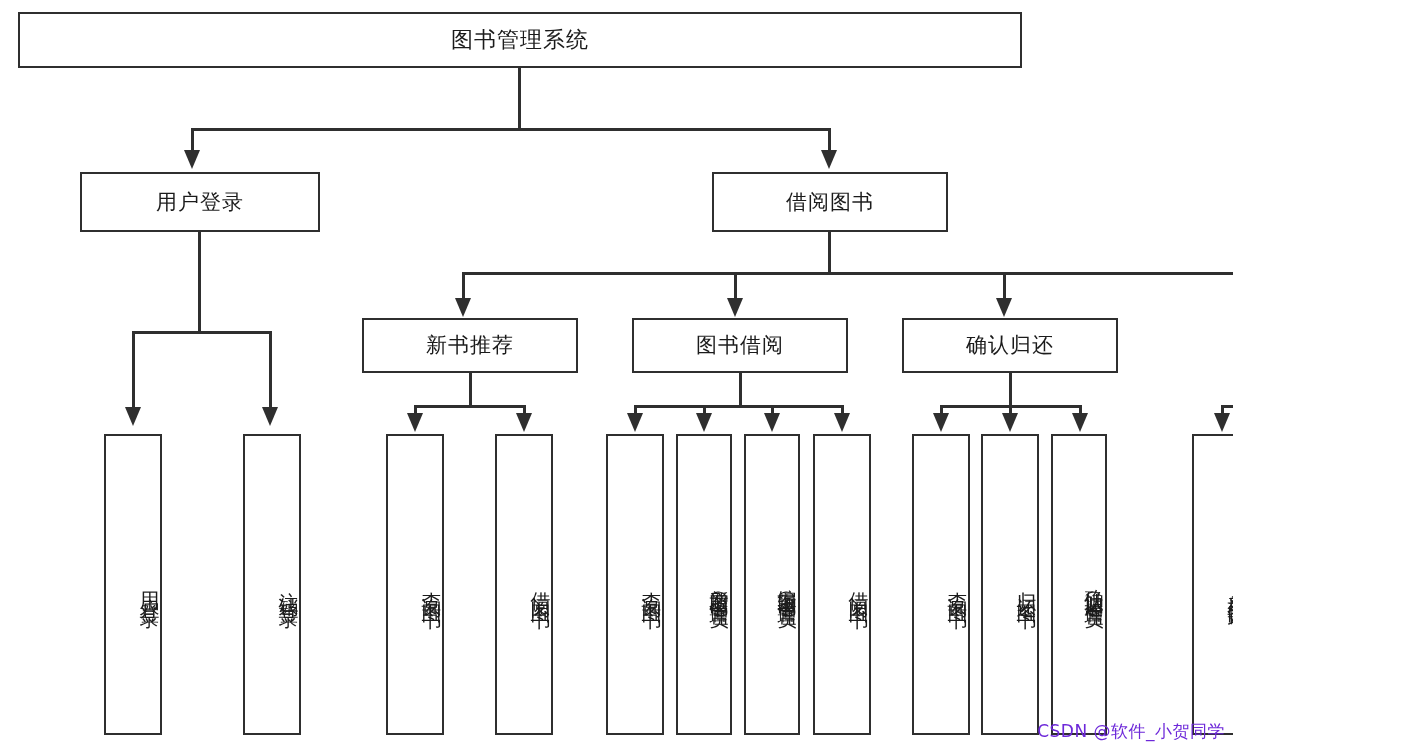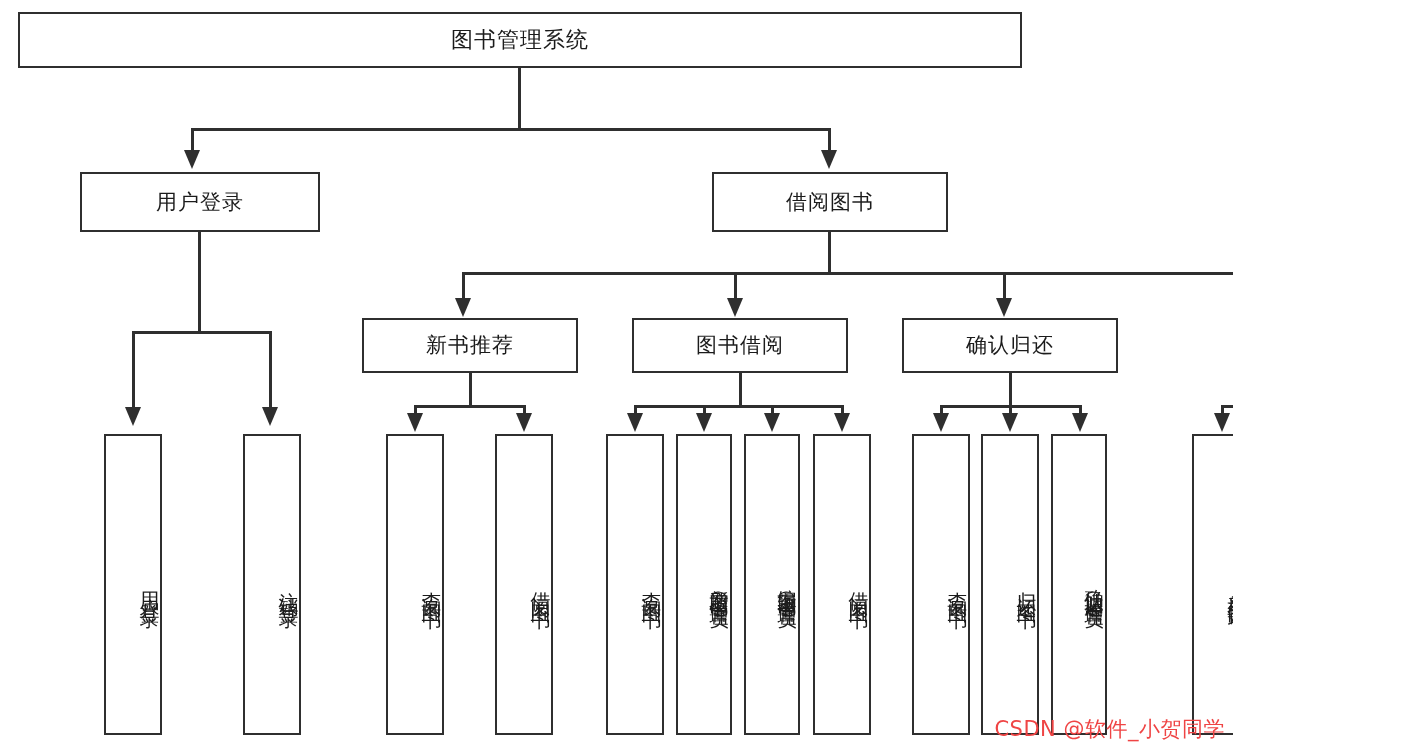--- a/index.html
+++ b/index.html
@@ -54,22 +54,22 @@
     width:0;height:0;
     border-left:8px solid transparent;
     border-right:8px solid transparent;
     border-top:19px solid #2f2f2f;
   }
   
   #watermark{
     position:absolute;
     right:8px;
     bottom:4px;
-    font-size:21px;
-    color:#ef4444;
+    font-size:17px;
+    color:#6d28d9;
     letter-spacing:.5px;
     white-space:nowrap;
     user-select:none;
   }
 </style>
 </head>
 <body>
 
 <div id="stage">
 

